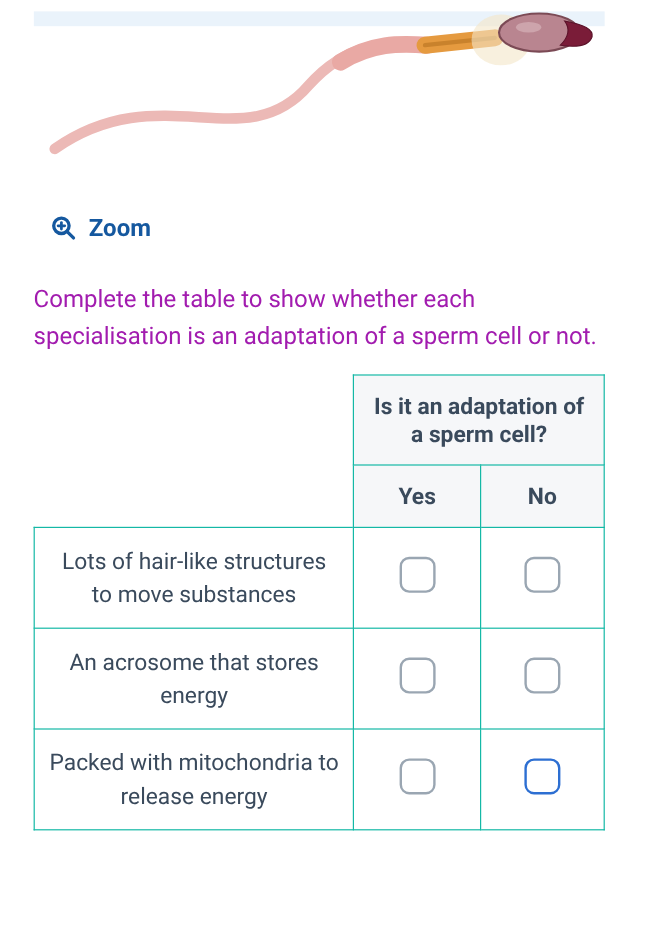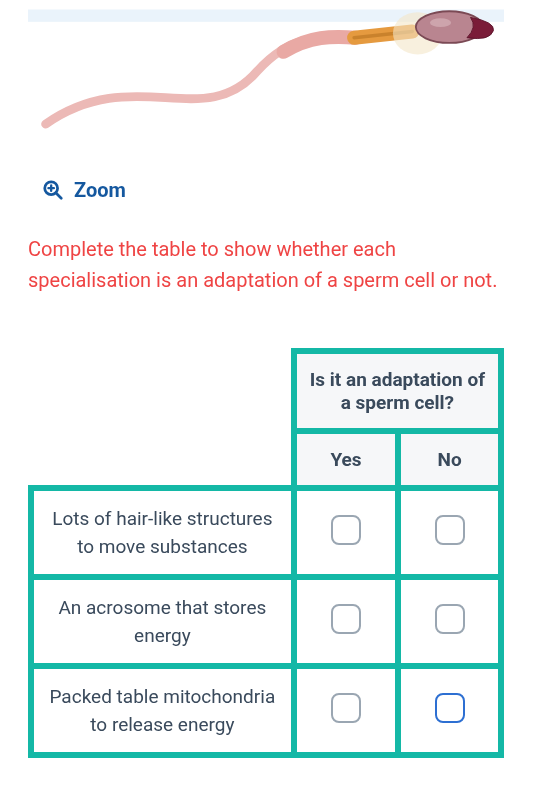--- a/index.html
+++ b/index.html
@@ -31,32 +31,32 @@
   .zoom-row .icon { color: #15589f; display:inline-flex; }
   .zoom-label {
     color: #15589f;
     font-weight: 700;
     font-size: 20px;
   }
 
   .prompt {
     font-size: 20px;
     line-height: 1.55;
-    color: #ef4444;
-    margin-bottom: 52px;
+    color: #a21caf;
+    margin-bottom: 16px;
   }
 
   table.qtable {
     border-collapse: collapse;
     width: 100%;
     font-size: 19px;
     color: #3a4a5c;
   }
   table.qtable th, table.qtable td {
-    border: 6px solid #14b8a6;
+    border: 1px solid #14b8a6;
     padding: 14px 12px;
     vertical-align: middle;
   }
   table.qtable thead th {
     background: #f6f7f9;
     font-weight: 700;
     text-align: center;
   }
   table.qtable thead tr:first-child th:first-child {
     border: none;
@@ -134,20 +134,20 @@
         <td class="rowlabel">Lots of hair-like structures to move substances</td>
         <td class="cb-cell"><span class="cb"></span></td>
         <td class="cb-cell"><span class="cb"></span></td>
       </tr>
       <tr>
         <td class="rowlabel">An acrosome that stores energy</td>
         <td class="cb-cell"><span class="cb"></span></td>
         <td class="cb-cell"><span class="cb"></span></td>
       </tr>
       <tr>
-        <td class="rowlabel">Packed table mitochondria to release energy</td>
+        <td class="rowlabel">Packed with mitochondria to release energy</td>
         <td class="cb-cell"><span class="cb"></span></td>
         <td class="cb-cell"><span class="cb focused"></span></td>
       </tr>
     </tbody>
   </table>
 
 </div>
 
 </body></html>

